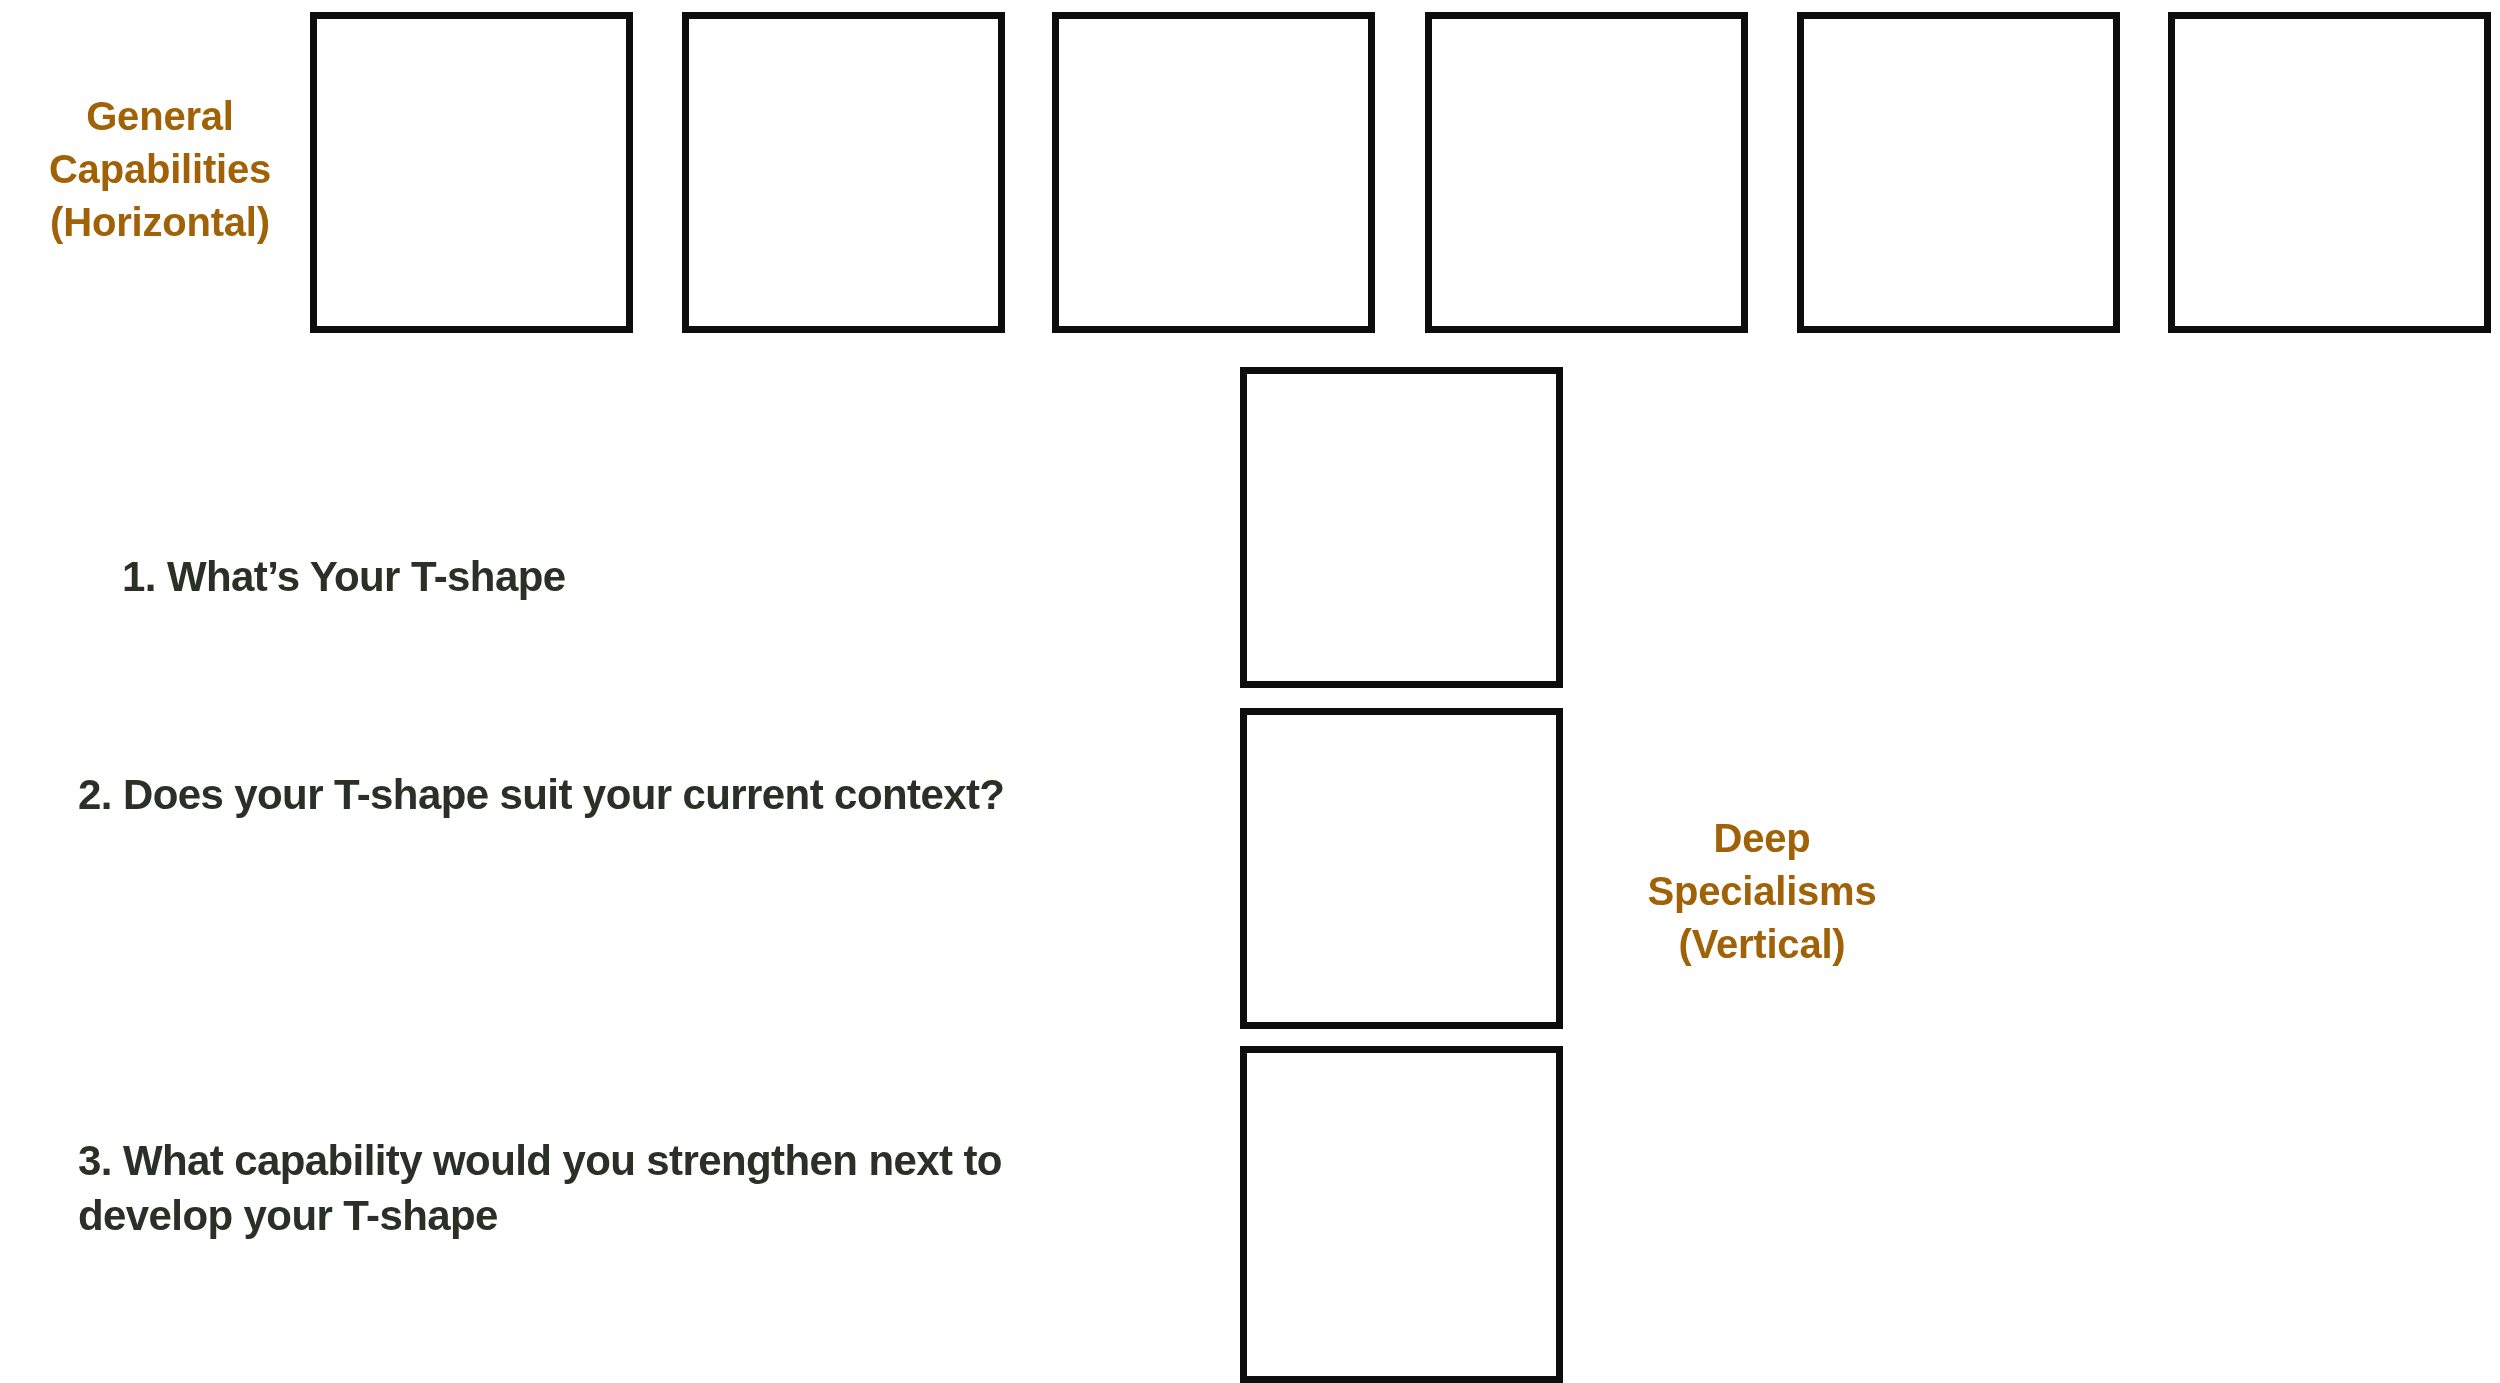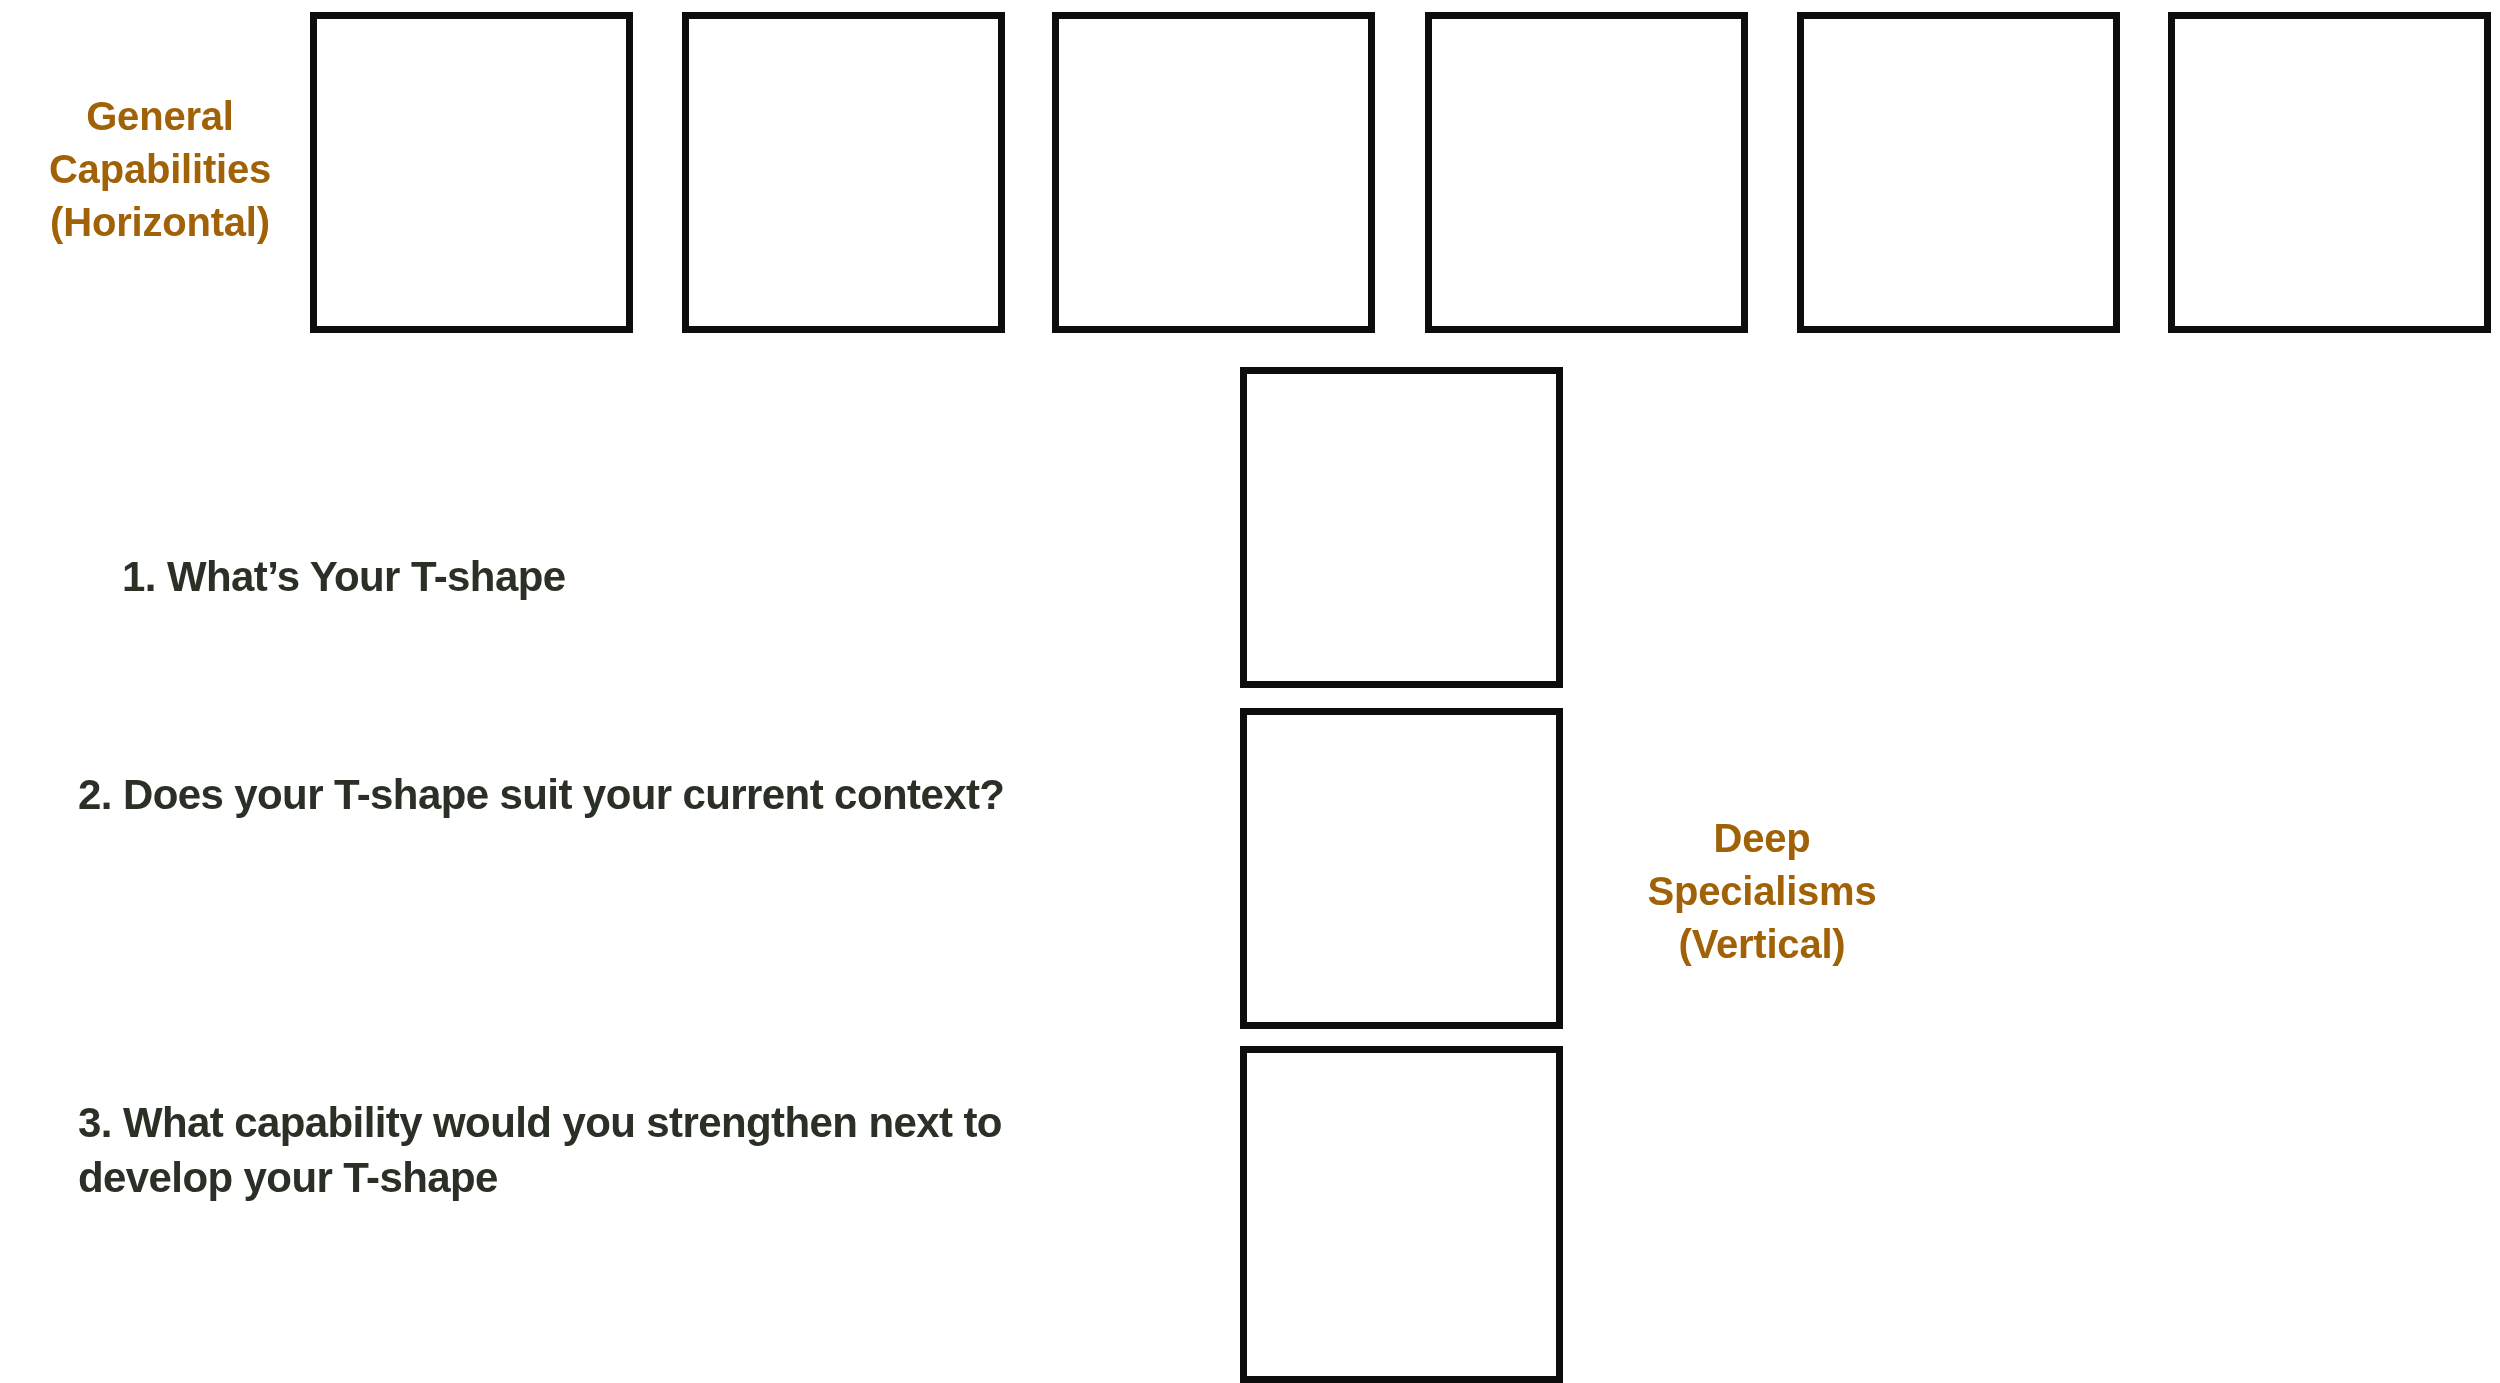--- a/index.html
+++ b/index.html
@@ -54,21 +54,21 @@
     font-weight: bold;
     color: #2a3026;
     font-size: 42px;
     line-height: 1.30;
     letter-spacing: -0.6px;
     text-align: left;
     white-space: pre-line;
   }
   #question-1 { left: 78px; top: 550px;  width: 1080px; margin-left: 44px; }
   #question-2 { left: 78px; top: 768px;  width: 1000px; }
-  #question-3 { left: 78px; top: 1096px; width: 1060px; }
+  #question-3 { left: 78px; top: 1134px; width: 1060px; }
 </style>
 </head>
 <body>
 
 <div id="canvas">
 
   <div>
     <div class="box" style="left:310px;  top:12px; width:323px; height:321px;"></div>
     <div class="box" style="left:682px;  top:12px; width:323px; height:321px;"></div>
     <div class="box" style="left:1052px; top:12px; width:323px; height:321px;"></div>

